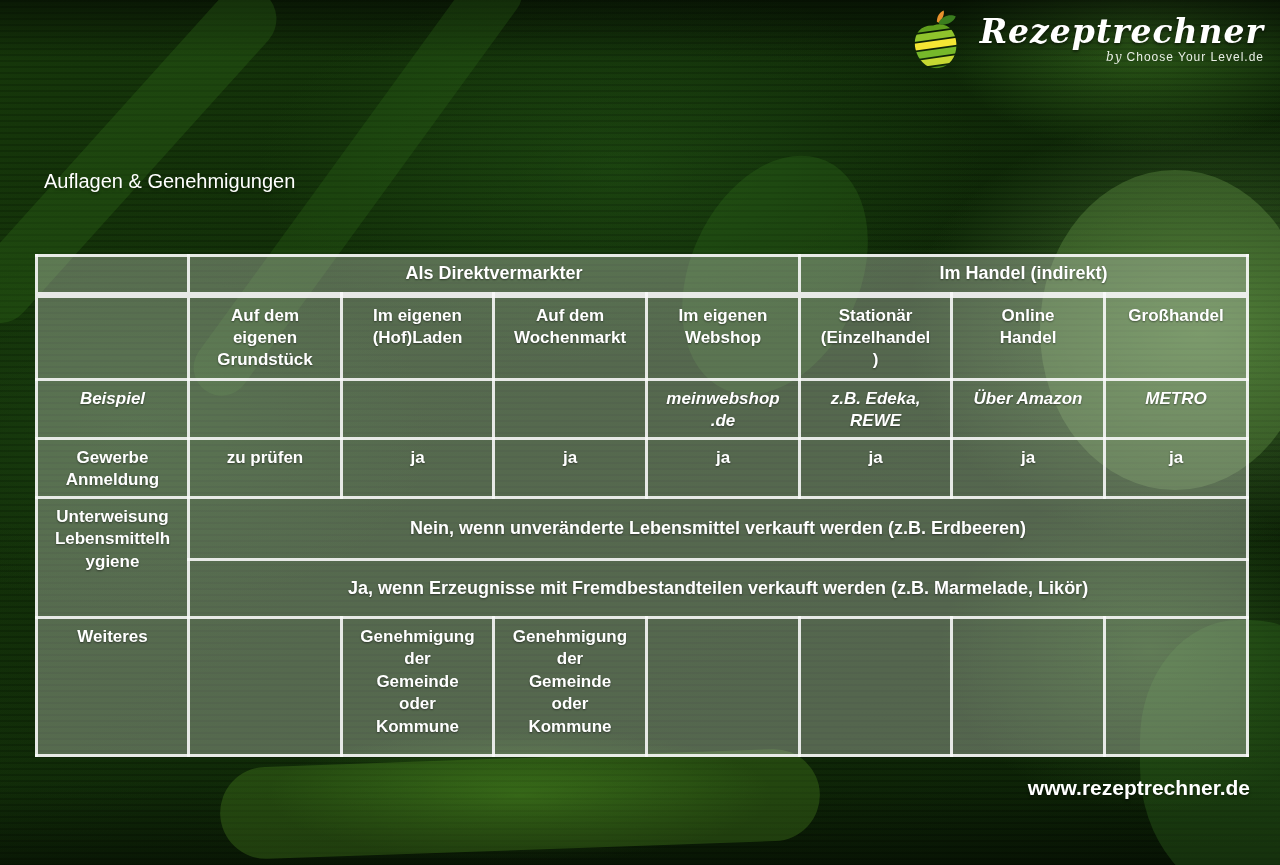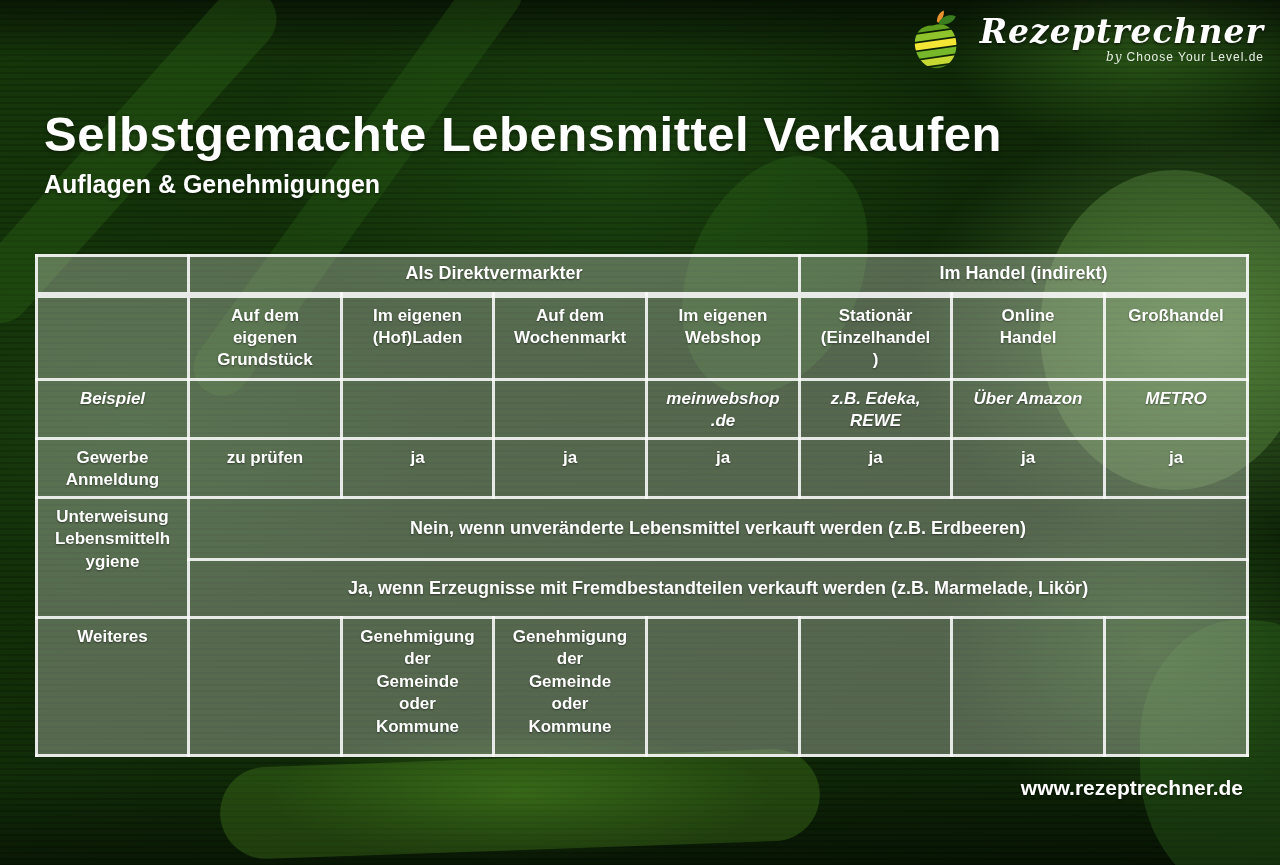--- a/index.html
+++ b/index.html
@@ -42,21 +42,21 @@
   .byline .by { font-family:"DejaVu Serif", serif; font-style:italic; margin-right:4px;margin-left:12px; }
 
   
   .title {
     position:absolute; left:44px; top:106px;
     color:#fff; font-size:49px; font-weight:bold; letter-spacing:0.5px;
     text-shadow:0 2px 4px rgba(0,0,0,0.4); white-space:nowrap;
   }
   .subtitle {
     position:absolute; left:44px; top:170px;
-    color:#fff; font-size:25px; font-weight:bold;
+    color:#fff; font-size:20px; font-weight:normal;
     text-shadow:0 2px 3px rgba(0,0,0,0.4);
   }
 
   
   table.matrix {
     position:absolute; left:35px; top:254px; width:1211px;
     border-collapse:collapse; table-layout:fixed;
     color:#fff; text-shadow:0 1px 2px rgba(0,0,0,0.45);
   }
   .matrix td {
@@ -73,21 +73,21 @@
   tr.r-bsp    { height:59px; }
   tr.r-gew    { height:58px; }
   tr.r-nein   { height:62px; }
   tr.r-ja     { height:58px; }
   tr.r-weit   { height:138px; }
   td.merged { vertical-align:middle; padding:2px 10px; font-size:18px; }
   td.italic { font-style:italic; }
 
   
   .footer-url {
-    position:absolute; right:37px; top:776px;
+    position:absolute; right:30px; top:776px;
     color:#fff; font-size:21px; font-weight:bold;
     text-shadow:0 2px 3px rgba(0,0,0,0.5);
   }
 </style>
 </head>
 <body>
 
 <div class="page">
 
   <div class="art art-1"></div>
@@ -114,21 +114,20 @@
         <rect x="-5" y="58" width="70" height="8" fill="#c6d832"></rect>
         <rect x="-5" y="68" width="70" height="8" fill="#4e8a18"></rect>
       </g>
     </svg>
     <div class="logo-text">
       <div class="brand">Rezeptrechner</div>
       <div class="byline"><span class="by">by</span><span>Choose Your Level.de</span></div>
     </div>
   </div>
 
-  <h1 class="title">Selbstgemachte Lebensmittel Verkaufen</h1>
   <h2 class="subtitle">Auflagen &amp; Genehmigungen</h2>
 
   <table class="matrix">
     <colgroup>
       <col style="width:152px">
         <col style="width:153px">
         <col style="width:152px">
         <col style="width:153px">
       <col style="width:153px">
         <col style="width:152px">

